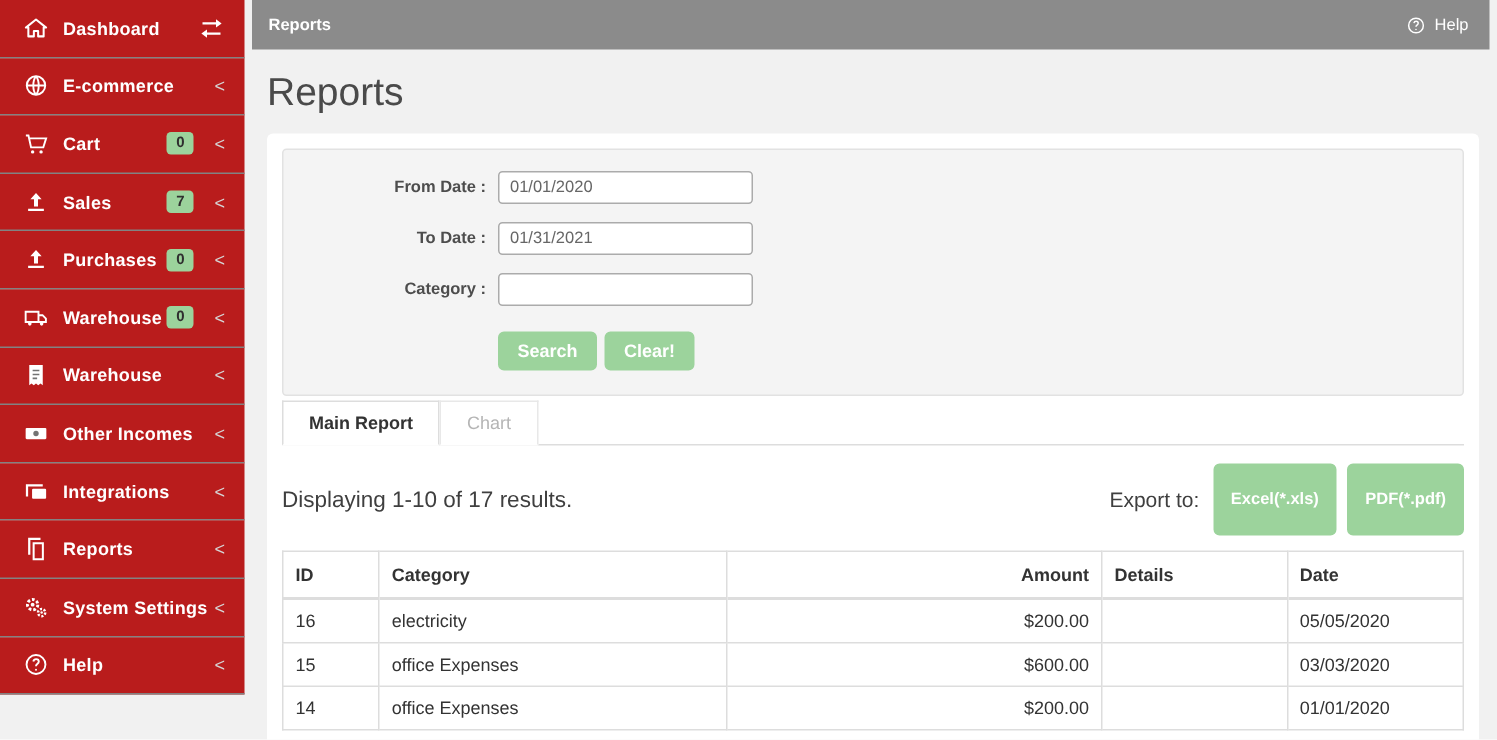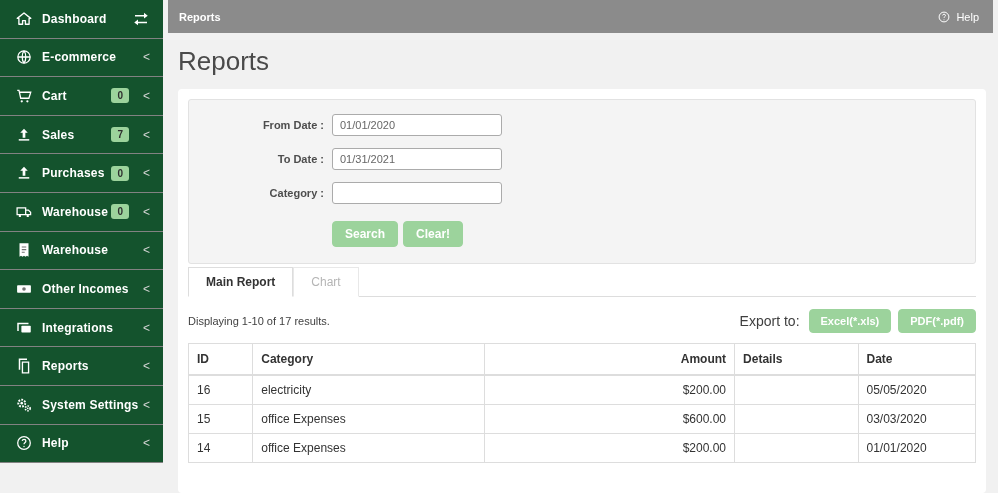--- a/index.html
+++ b/index.html
@@ -8,21 +8,21 @@
     width: 998px; height: 493px; overflow: hidden;
     background: #f1f1f1;
     font-family: "Liberation Sans", sans-serif;
     --green: #9cd39c;
   }
   .app { display:flex; width:998px; height:493px; }
 
   
   .sidebar { width:163px; flex:none; }
   .sb-item {
-    height:38.6px; background:#14532d; border-bottom:1px solid #828282;
+    height:38.6px; background:#b91c1c; border-bottom:1px solid #828282;
     display:flex; align-items:center; padding:0 13px 0 15px;
     color:#fff; cursor:pointer;
   }
   .sb-icon { width:18px; height:18px; flex:none; display:flex; color:#fff; margin-right:9px; }
   .sb-icon svg { width:100%; height:100%; }
   .sb-label { font-size:12px; font-weight:700; flex:1; letter-spacing:.2px; white-space:nowrap; }
   .sb-badge {
     background:var(--green); color:#2f2f2f; font-size:10px; font-weight:700;
     padding:2px 6px; border-radius:3px; margin-right:14px; min-width:9px; text-align:center;
   }
@@ -62,24 +62,24 @@
   
   .tabs { display:flex; border-bottom:1px solid #ddd; margin-top:3px;text-align:center; }
   .tab {
     padding:7px 17px; font-size:12px; margin-bottom:-1px; cursor:pointer;
     color:#b5b5b5; background:#fff; border:1px solid #e8e8e8; border-bottom-color:transparent;
   }
   .tab.active { border-color:#ddd; border-bottom-color:#fff; color:#333; font-weight:700; }
 
   
   .results-row { display:flex; align-items:center; justify-content:space-between; margin:12px 0 10px; }
-  .results-text { font-size:11px; color:#3f3f3f; }
+  .results-text { font-size:15px; color:#3f3f3f; }
   .export-group { display:flex; align-items:center; gap:7px; }
   .export-label { font-size:14px; font-weight:400; color:#3f3f3f; margin-right:2px; }
-  .btn-export { font-size:11px; padding:5px 11px; }
+  .btn-export { font-size:11px; padding:17px 11px; }
 
   
   table { border-collapse:collapse; width:100%; table-layout:fixed; margin-top:4px; }
   th, td {
     border:1px solid #ddd; font-size:12px; color:#333; text-align:left;
     padding:7px 8px; overflow:hidden; white-space:nowrap;
   }
   th { font-weight:700; border-bottom:2px solid #ddd; padding:8px; }
   .col-right { text-align:right; }
 </style>

